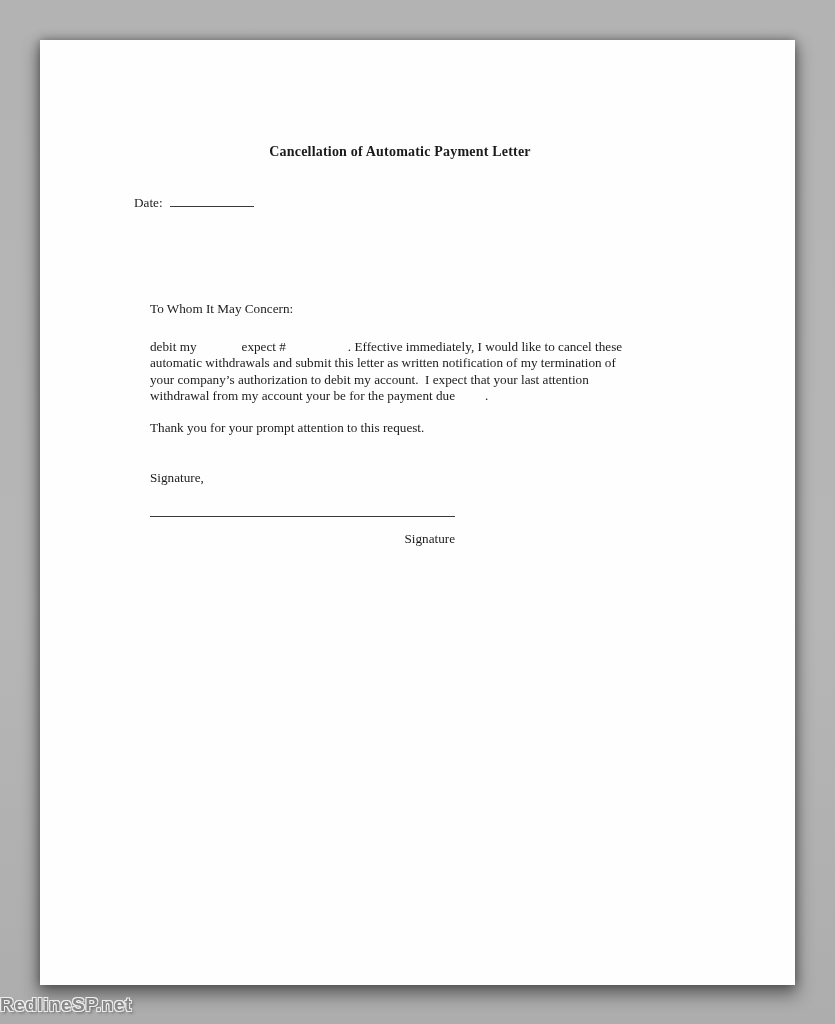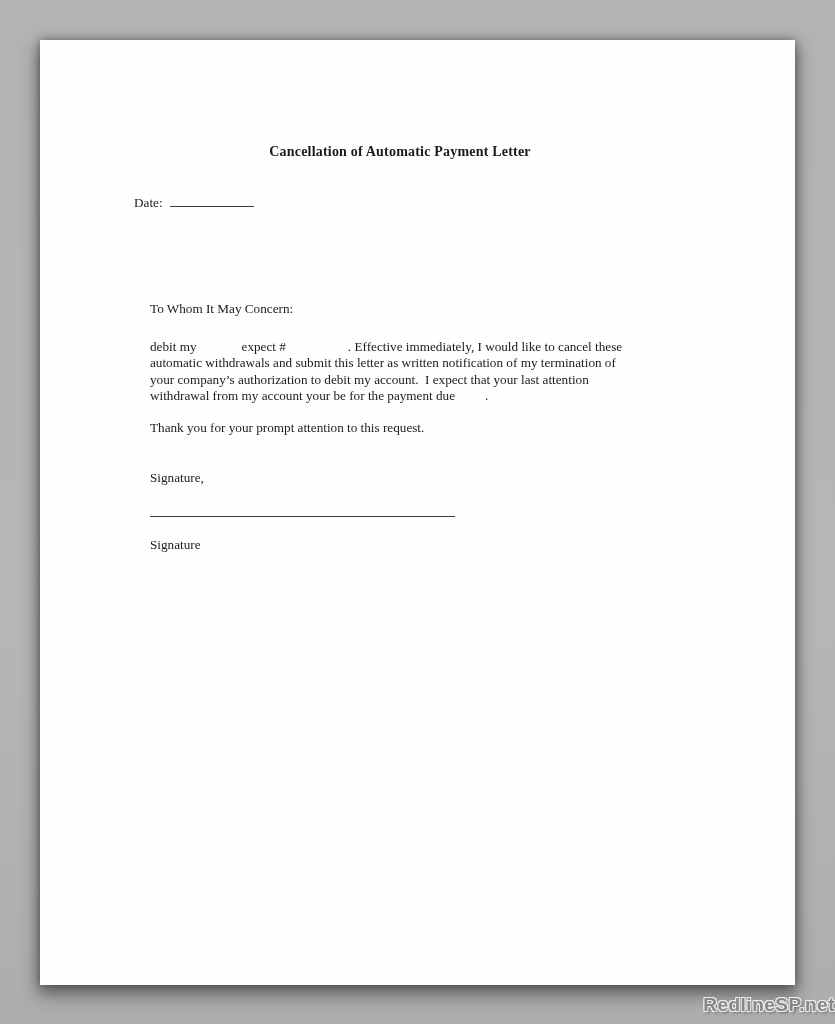--- a/index.html
+++ b/index.html
@@ -88,27 +88,27 @@
     top: 476px;
     left: 110px;
     width: 305px;
     font-size: 13.2px;
   }
   .sig-rule {
     width: 305px;
     border-top: 1px solid #3a3a3a;
     height: 0;
   }
-  .sig-label { margin-top: 20px; }
+  .sig-label { margin-top: 14px; text-align: right; }
   .watermark {
     position: absolute;
     left: 0;
     top: 994px;
     width: 100%;
-    text-align: right;
+    text-align: left;
     font-family: "Liberation Sans", sans-serif;
     font-weight: bold;
     font-size: 19px;
     letter-spacing: 0.5px;
     color: #878787;
     text-shadow:
       -1px -1px 0 #efefef,
        1px -1px 0 #efefef,
       -1px  1px 0 #efefef,
        1px  1px 0 #e8e8e8,

